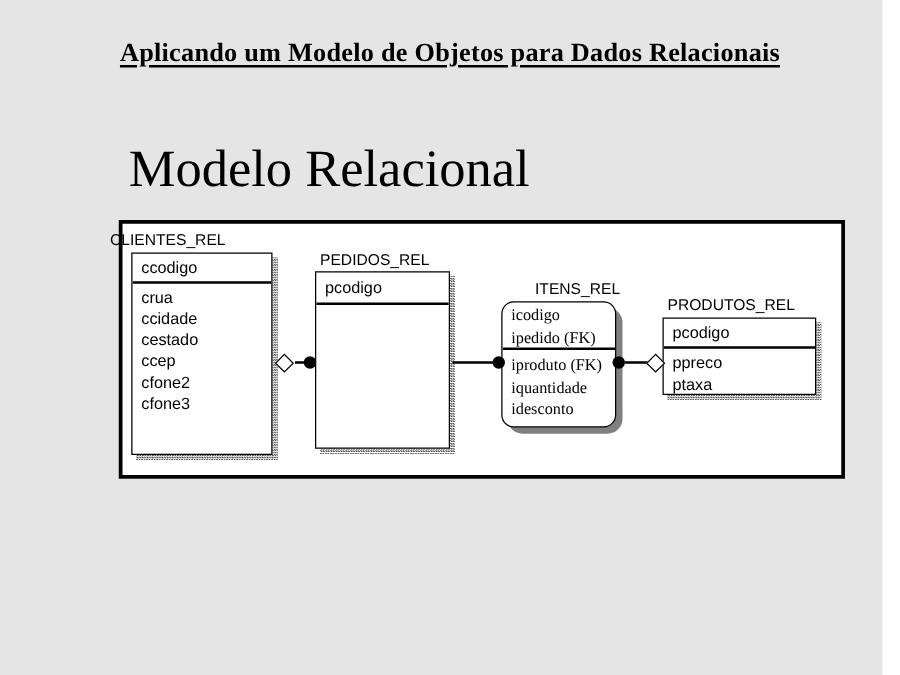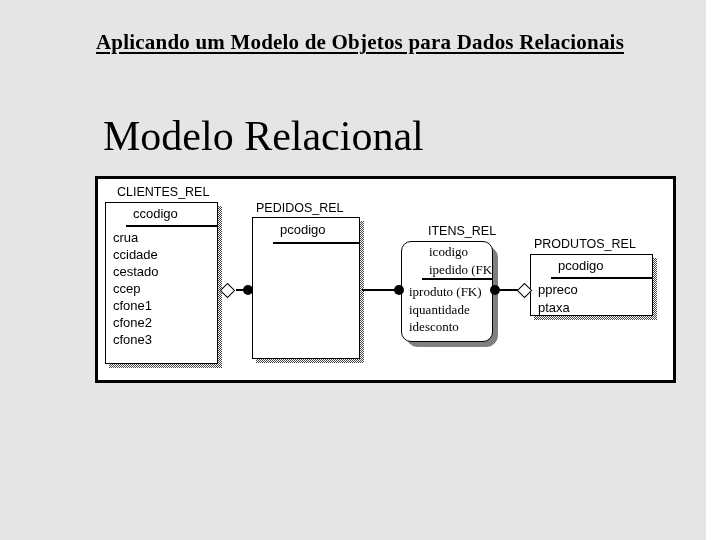--- a/index.html
+++ b/index.html
@@ -14,50 +14,49 @@
   .frame{position:absolute;left:95px;top:176px;width:581px;height:207px;
          border:3px solid #000;box-sizing:border-box;background:#fff;}
   .tlabel{position:absolute;font-size:12.5px;white-space:nowrap;z-index:5;}
   .tbl{position:absolute;background:#fff;border:1.5px solid #000;box-sizing:border-box;
        z-index:4;overflow:hidden;}
   .tbl-shadow{position:absolute;z-index:3;background-color:#999;
        background-image:conic-gradient(#444 25%,#fff 0 50%,#444 0 75%,#fff 0);
        background-size:2px 2px;}
   .tbl-shadow.solid{background:#808080;background-image:none;border-radius:12px;}
   .tbl.rounded{border-radius:10px;font-family:Liberation Serif, serif;}
-  .tkey{border-bottom:2px solid #000;box-sizing:border-box;padding:0 0 0 7px;margin-left:20px;}
+  .tkey{border-bottom:2px solid #000;box-sizing:border-box;padding:0 0 0 7px;}
   .tfields{padding:2px 0 0 7px;}
   .tkey div,.tfields div{font-size:13px;white-space:nowrap;}
   .hline{position:absolute;height:2px;background:#000;z-index:6;}
   .dot{position:absolute;width:10px;height:10px;border-radius:50%;background:#000;z-index:7;}
   .diamond{position:absolute;width:9px;height:9px;background:#fff;border:1.5px solid #000;
        transform:rotate(45deg);z-index:7;box-sizing:content-box;}
 </style>
 </head>
 <body>
 
 <div class="slide">
 
   <div class="title">Aplicando um Modelo de Objetos para Dados Relacionais</div>
   <div class="subtitle">Modelo Relacional</div>
 
   <div class="frame"></div>
 
   <div class="tbl-shadow" style="left:109px;top:206px;width:113px;height:162px;"></div>
-  <div class="tlabel" style="left:117px;top:185px;">CLIENTES_REL</div>
+  <div class="tlabel" style="left:88px;top:185px;">CLIENTES_REL</div>
   <div class="tbl" style="left:105px;top:202px;width:113px;height:162px;">
     <div class="tkey" style="height:24px;line-height:22px;">
       <div>ccodigo</div>
     </div>
     <div class="tfields" style="line-height:17px;">
       <div>crua</div>
       <div>ccidade</div>
       <div>cestado</div>
       <div>ccep</div>
-      <div>cfone1</div>
       <div>cfone2</div>
       <div>cfone3</div>
     </div>
   </div>
 
   <div class="tbl-shadow" style="left:256px;top:221px;width:108px;height:142px;"></div>
   <div class="tlabel" style="left:256px;top:201px;">PEDIDOS_REL</div>
   <div class="tbl" style="left:252px;top:217px;width:108px;height:142px;">
     <div class="tkey" style="height:26px;line-height:24px;">
       <div>pcodigo</div>

